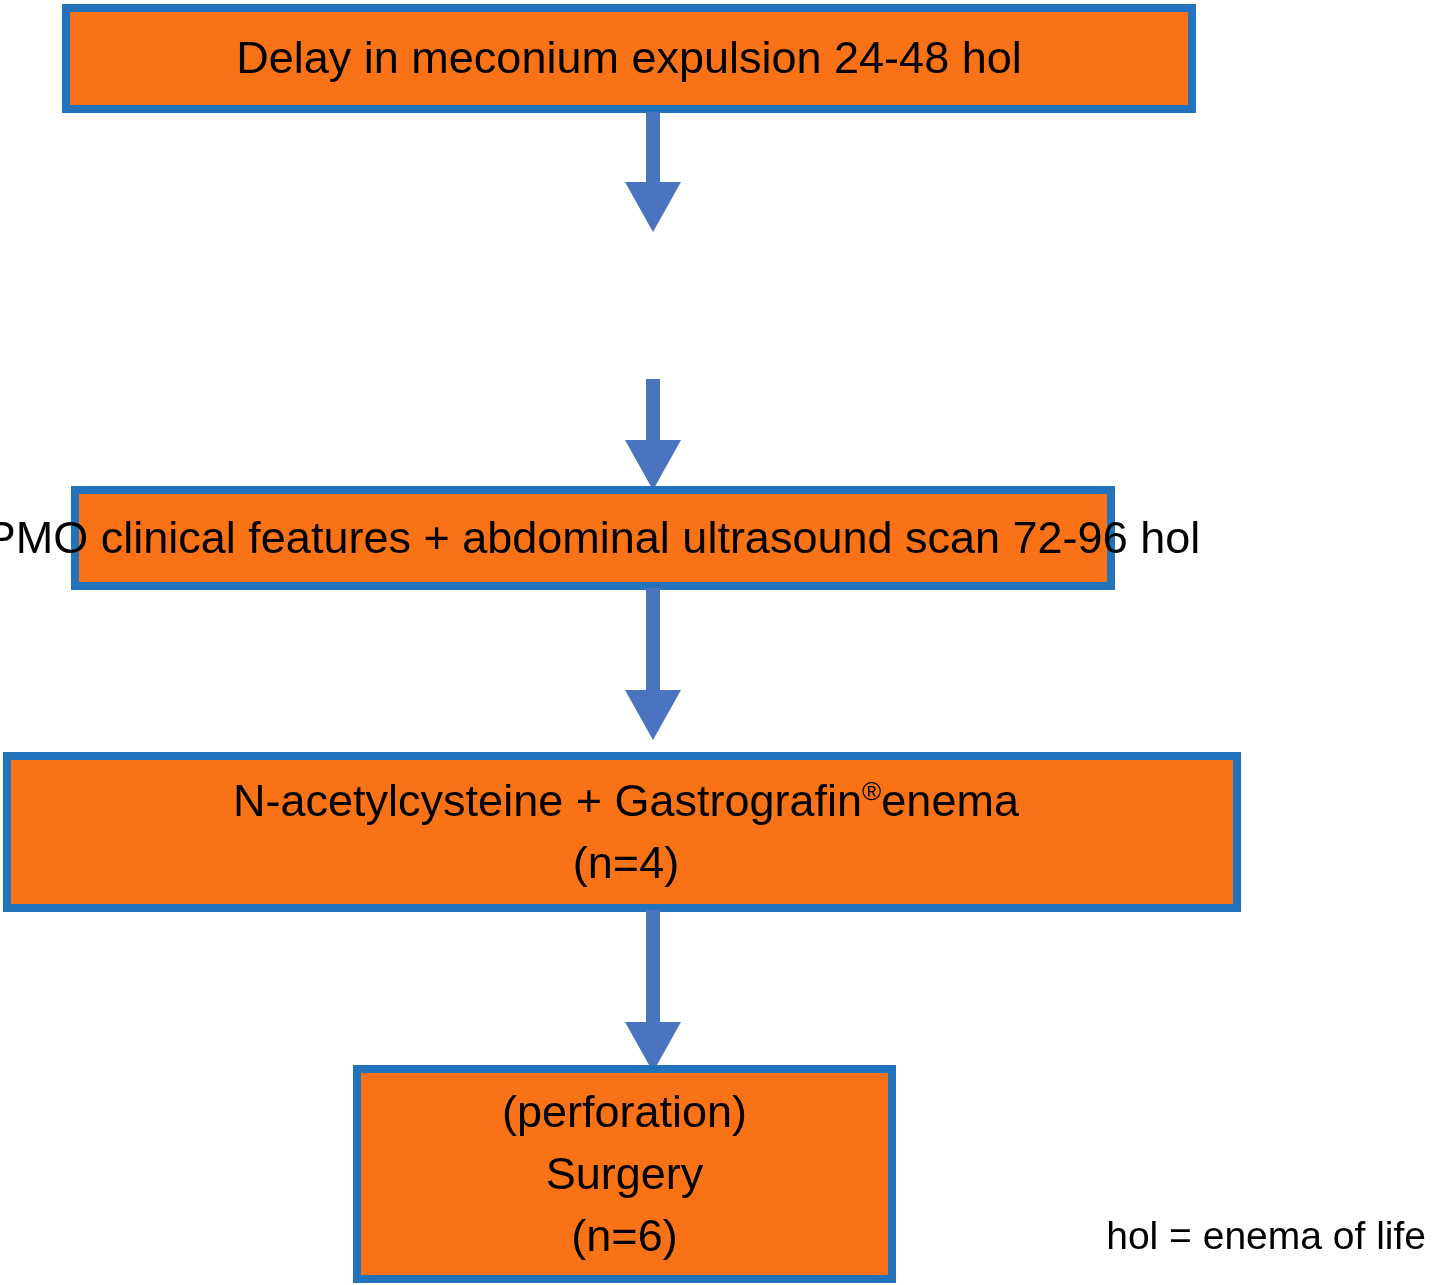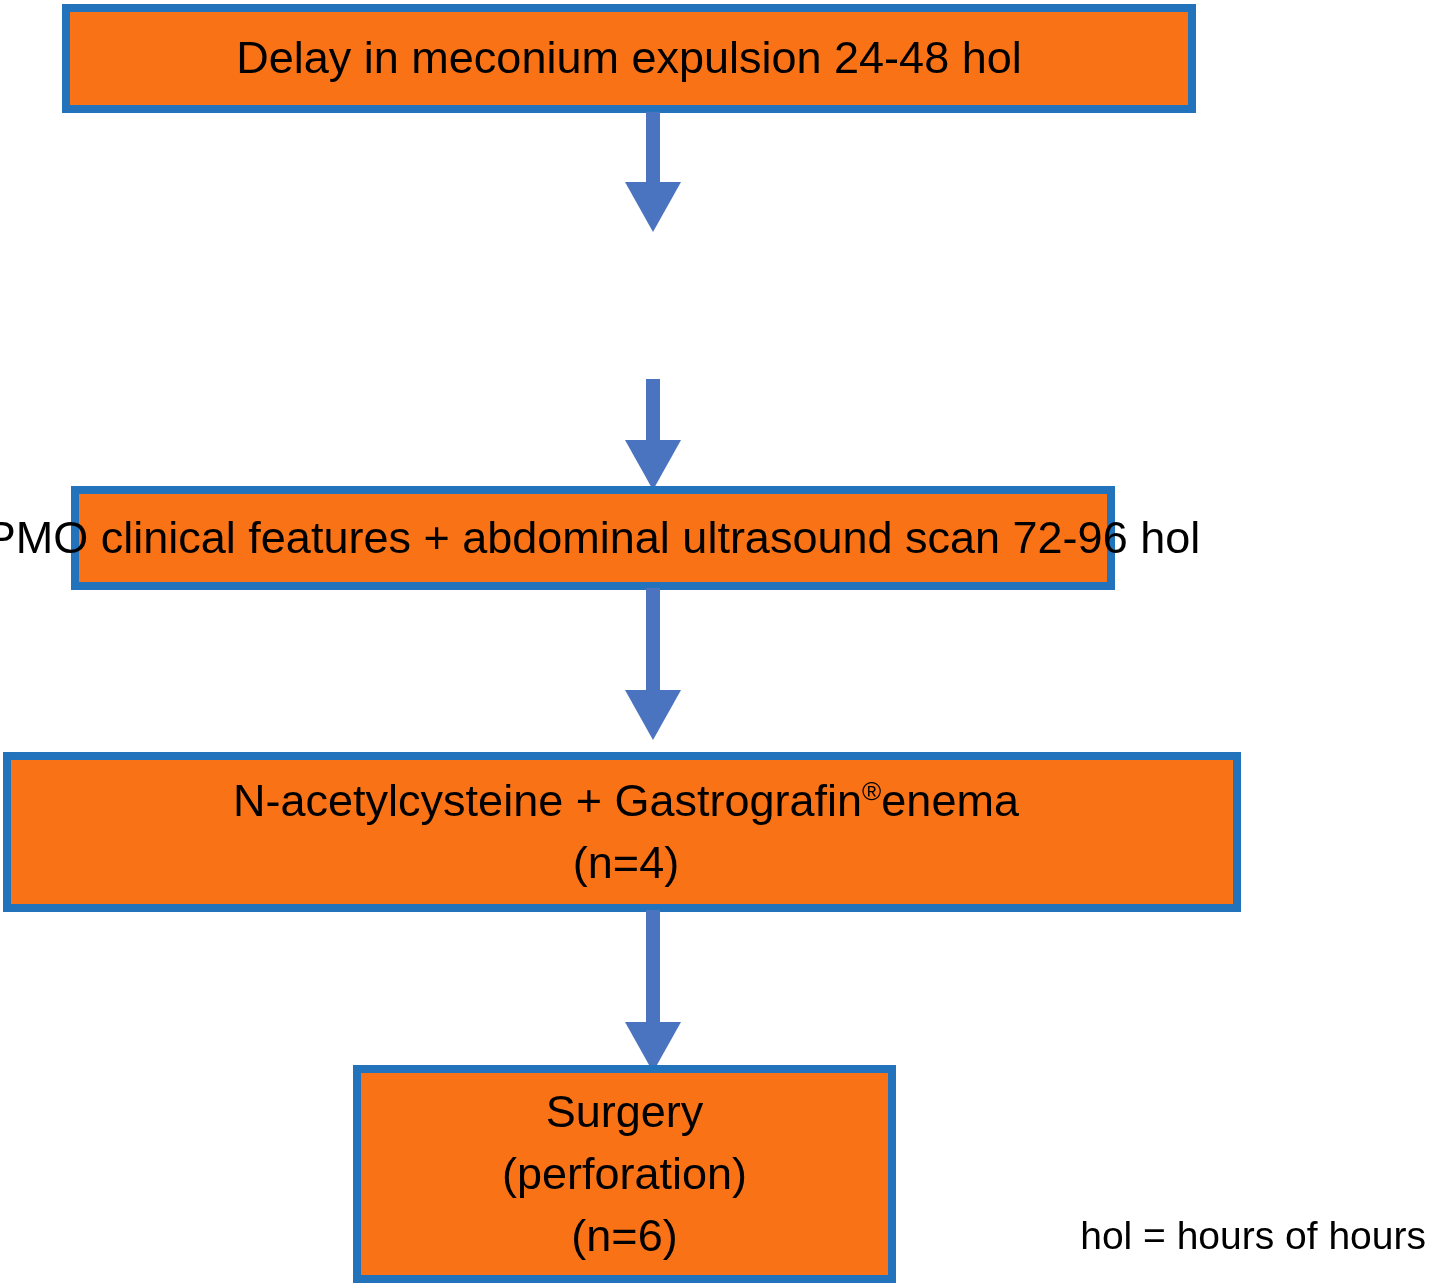--- a/index.html
+++ b/index.html
@@ -98,20 +98,20 @@
     </div>
     <div class="line">(n=4)</div>
   </div>
 
   <svg class="arrow" id="arrow-4" width="56" height="162" viewBox="0 0 56 162" aria-hidden="true">
     <rect class="stem" x="21" y="0" width="14" height="116"></rect>
     <polygon class="head" points="0,112 56,112 28,162"></polygon>
   </svg>
 
   <div class="node" id="node-surgery">
+    <div class="line">(perforation)</div>
     <div class="line">Surgery</div>
-    <div class="line">(perforation)</div>
     <div class="line">(n=6)</div>
   </div>
 
-  <div class="footnote">hol = hours of hours</div>
+  <div class="footnote">hol = enema of life</div>
 
 </div>
 
 </body></html>

